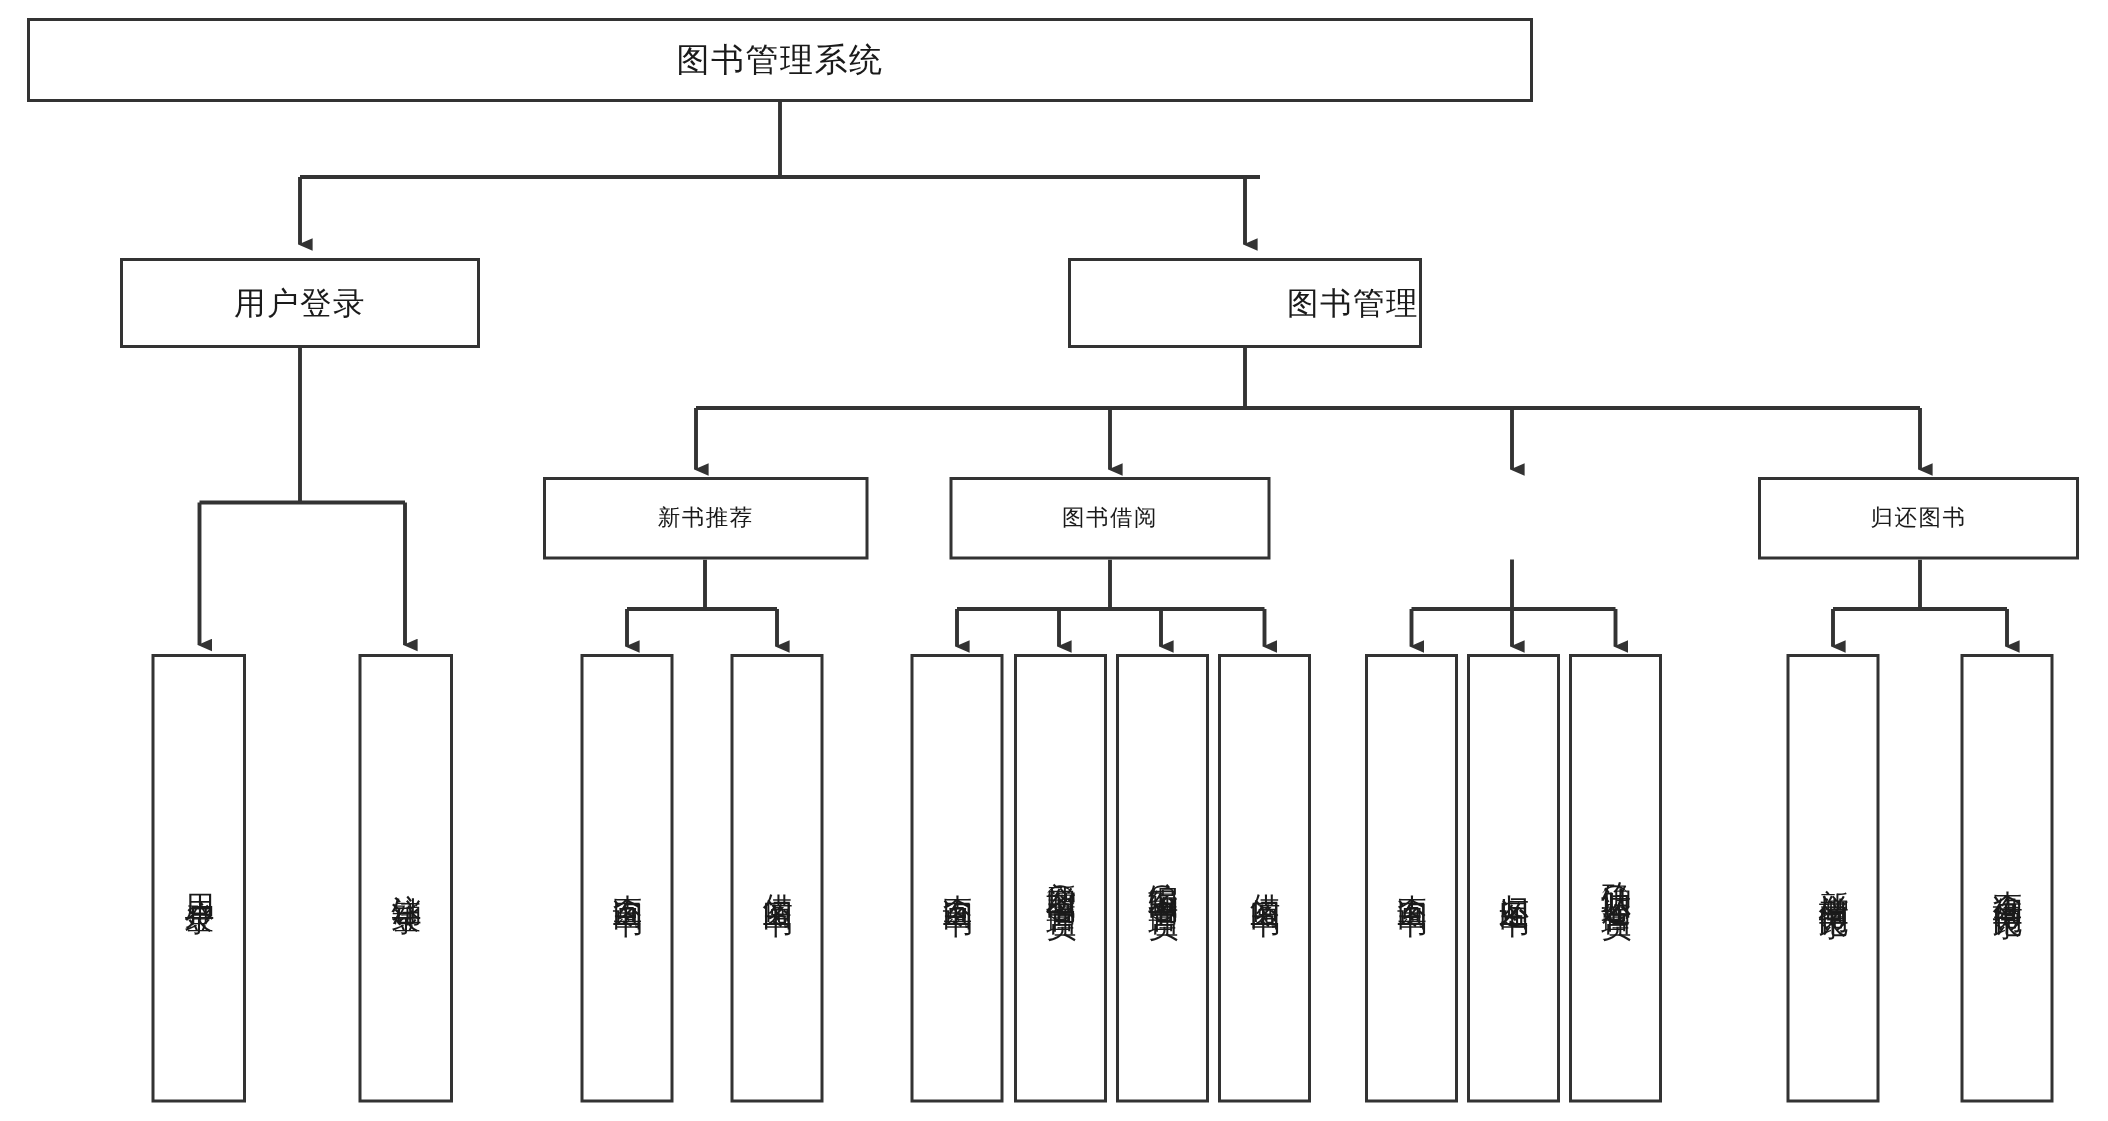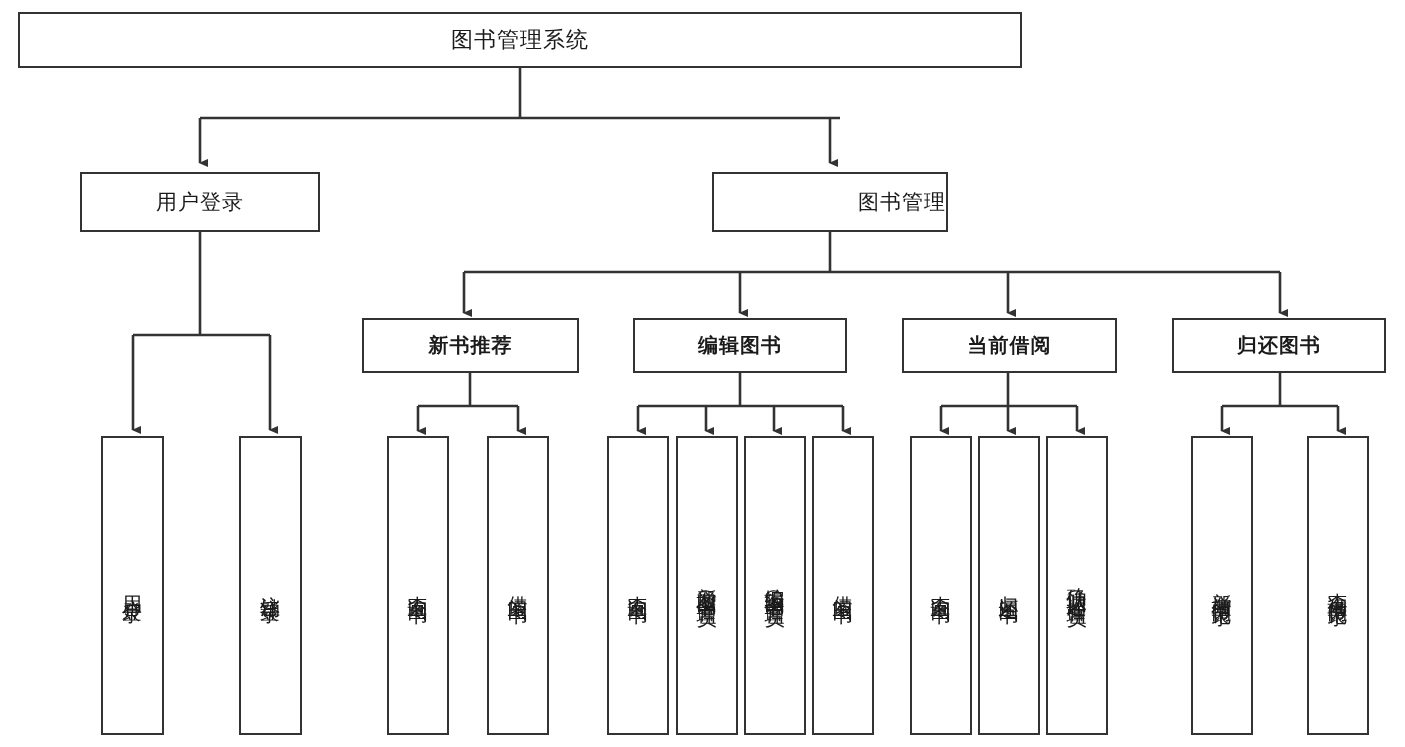--- a/index.html
+++ b/index.html
@@ -34,22 +34,21 @@
     justify-content: center;
     color: #1a1a1a;
   }
   .node.root {
     font-size: 22px;
   }
   .node.level2 {
     font-size: 21px;
   }
   .node.level3 {
-    font-size: 20px;
-    font-weight: bold;
+    font-size: 15px;
   }
   .node.leaf {
     font-size: 20px;
     padding: 6px 0;
   }
   .leaf-label {
     writing-mode: vertical-rl;
     text-orientation: upright;
     letter-spacing: 3px;
     line-height: 1;
@@ -135,26 +134,23 @@
 
   <div class="node level2" style="left:712px; top:172px; width:236px; height:60px;justify-content:flex-end;">
     <span class="h-label">图书管理</span>
   </div>
 
   <div class="node level3" style="left:362px; top:318px; width:217px; height:55px;">
     <span class="h-label">新书推荐</span>
   </div>
 
   <div class="node level3" style="left:633px; top:318px; width:214px; height:55px;">
-    <span class="h-label">编辑图书</span>
-  </div>
-
-  <div class="node level3" style="left:902px; top:318px; width:215px; height:55px;">
-    <span class="h-label">当前借阅</span>
-  </div>
+    <span class="h-label">图书借阅</span>
+  </div>
+
 
   <div class="node level3" style="left:1172px; top:318px; width:214px; height:55px;">
     <span class="h-label">归还图书</span>
   </div>
 
   <div class="node leaf" style="left:101px; top:436px; width:63px; height:299px;">
     <span class="leaf-label">用户登录</span>
   </div>
 
   <div class="node leaf" style="left:239px; top:436px; width:63px; height:299px;">

